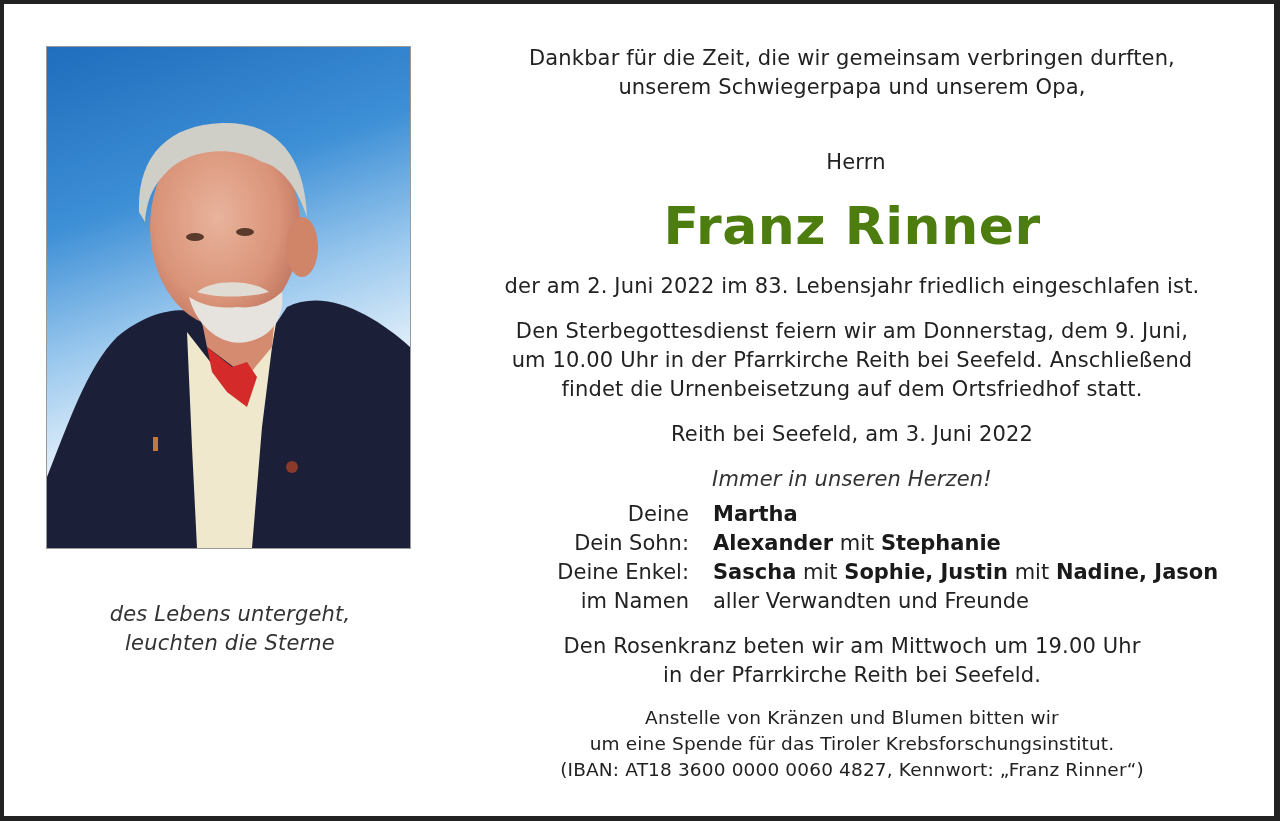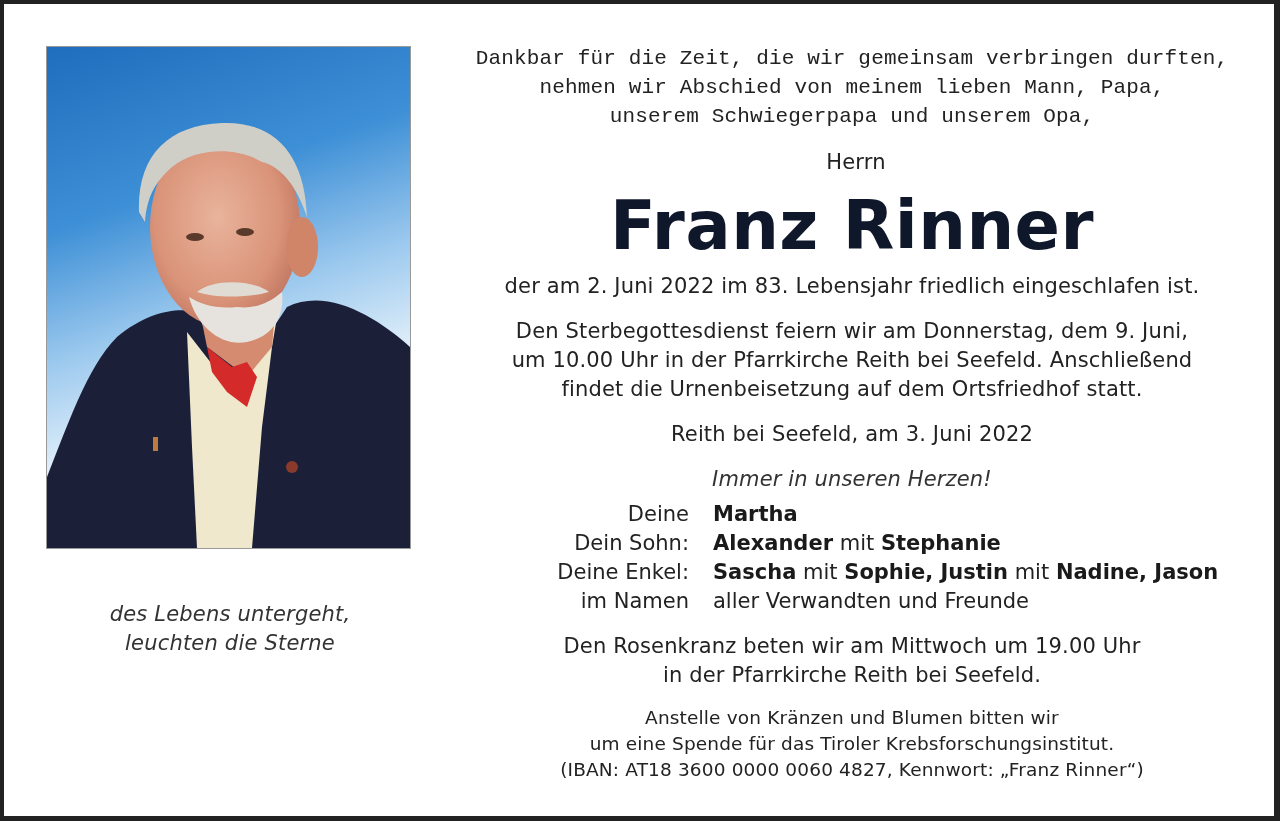--- a/index.html
+++ b/index.html
@@ -5,23 +5,23 @@
   html, body { margin:0; padding:0; }
   body { width:1280px; height:821px; background:#222; position:relative; overflow:hidden;
          font-family:"DejaVu Sans", sans-serif; color:#222; }
   .page { position:absolute; left:4px; top:4px; width:1270px; height:812px; background:#fff; }
   .photo { position:absolute; left:42px; top:42px; width:363px; height:501px; border:1px solid #999; overflow:hidden; }
   .photo svg { display:block; width:100%; height:100%; }
   .quote { position:absolute; left:66px; top:596px; width:320px; text-align:center;
            font-style:italic; font-size:21px; line-height:29px; color:#333; font-weight:300; letter-spacing:0.2px; }
   .main { position:absolute; left:456px; top:0; width:784px; text-align:center; }
   .line { font-size:21px; line-height:29px; color:#222; white-space:nowrap; letter-spacing:0.15px; }
-  .intro { position:absolute; top:40px; left:0; width:100%;font-family:Liberation Mono, monospace; }
+  .intro { position:absolute; top:40px; left:0; width:100%; }
   .herrn { position:absolute; top:144px; left:4px; width:100%; }
-  .name { position:absolute; top:189px; left:0; width:100%; font-size:67px; font-weight:bold; line-height:66px; color:#0f172a; letter-spacing:0.5px; }
+  .name { position:absolute; top:189px; left:0; width:100%; font-size:52px; font-weight:bold; line-height:66px; color:#4d7c0f; letter-spacing:0.5px; }
   .died { position:absolute; top:268px; left:0; width:100%; }
   .service { position:absolute; top:313px; left:0; width:100%; }
   .place { position:absolute; top:416px; left:0; width:100%; }
   .motto { position:absolute; top:461px; left:0; width:100%; font-style:italic; color:#333; }
   .family { position:absolute; top:496px; left:0; width:100%; }
   .frow { display:flex; font-size:21px; line-height:29px; white-space:nowrap; }
   .frow .lbl { width:229px; text-align:right; padding-right:24px; color:#222; }
   .frow .who { text-align:left; color:#222; }
   .frow b { font-weight:bold; color:#1a1a1a; }
   .rosary { position:absolute; top:628px; left:0; width:100%; }
@@ -78,21 +78,20 @@
   </div>
 
   <div class="quote">
     <div>des Lebens untergeht,</div>
     <div>leuchten die Sterne</div>
   </div>
 
   <div class="main">
     <div class="intro">
       <div class="line">Dankbar für die Zeit, die wir gemeinsam verbringen durften,</div>
-      <div class="line">nehmen wir Abschied von meinem lieben Mann, Papa,</div>
       <div class="line">unserem Schwiegerpapa und unserem Opa,</div>
     </div>
 
     <div class="herrn line">Herrn</div>
 
     <div class="name">Franz Rinner</div>
 
     <div class="died line">der am 2. Juni 2022 im 83. Lebensjahr friedlich eingeschlafen ist.</div>
 
     <div class="service">

